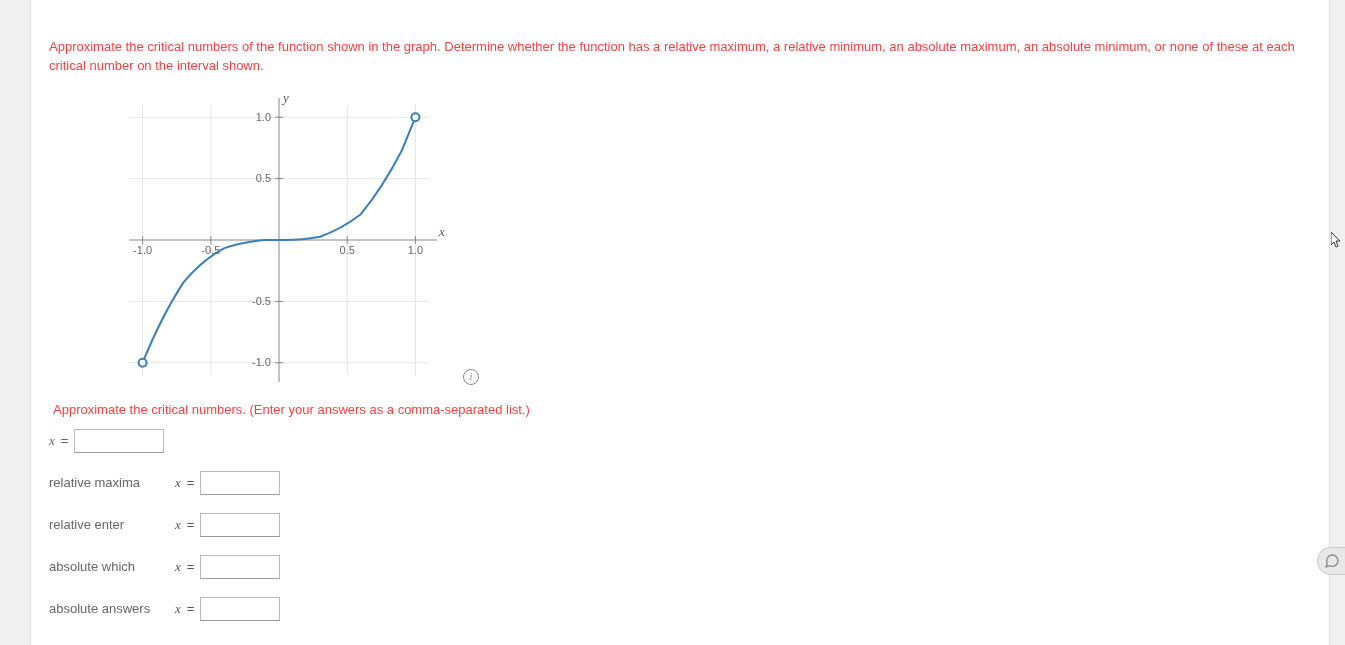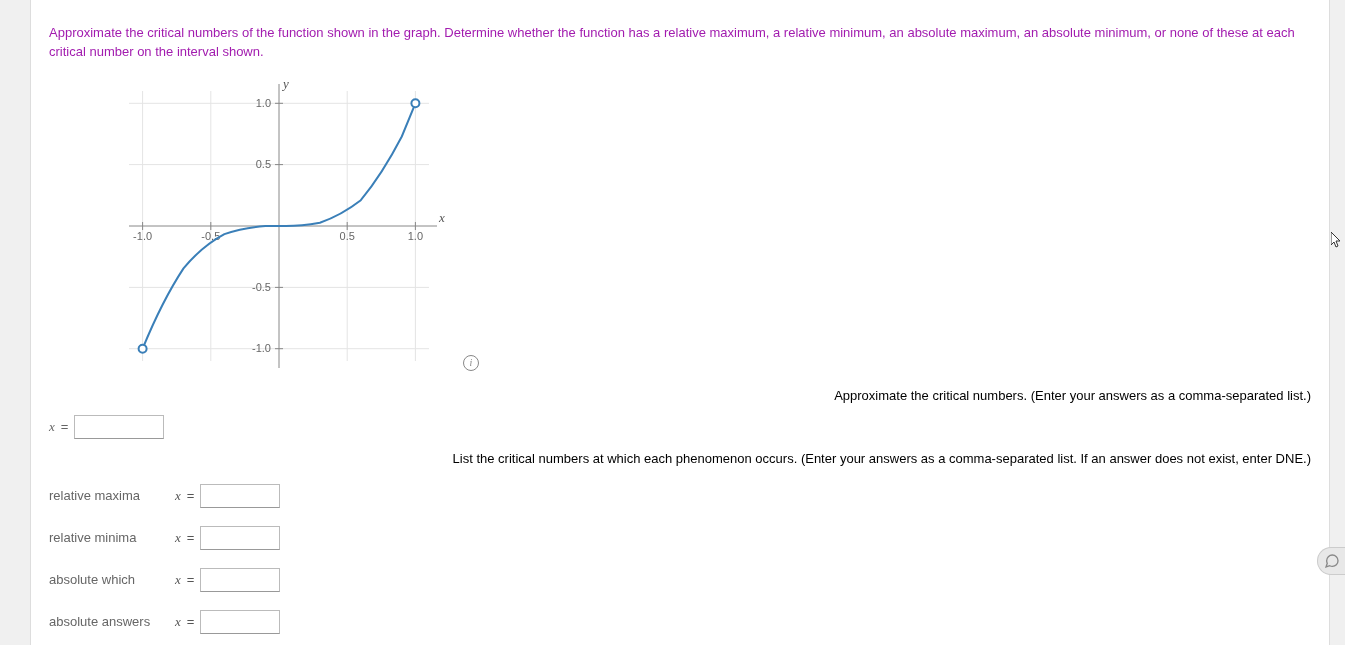--- a/index.html
+++ b/index.html
@@ -13,24 +13,24 @@
     }
     .content-wrapper {
       background: #fff;
       margin: 0 15px 0 30px;
       padding: 10px 18px 20px 18px;
       border-left: 1px solid #ddd;
       border-right: 1px solid #ddd;
       min-height: 645px;
     }
     .question-text {
-      color: #a21caf;
+      color: #ef4444;
       line-height: 1.45;
       margin-bottom: 14px;
-      margin-top: 14px;
+      margin-top: 28px;
     }
     .graph-area {
       position: relative;
       width: 340px;
       height: 300px;
       margin: 10px 0 12px 60px;
     }
     .graph-area svg { display: block; }
     .info-circle {
       position: absolute;
@@ -41,23 +41,22 @@
       border: 1px solid #888;
       border-radius: 50%;
       color: #888;
       font-size: 10px;
       line-height: 14px;
       text-align: center;
       font-style: italic;
       font-family: Georgia, serif;
     }
     .prompt-line {
-      color: #000000;
+      color: #ef4444;
       margin: 12px 0 10px 4px;
-      text-align: right;
     }
     .input-row {
       display: flex;
       align-items: center;
       margin: 12px 0;
       color: #666;
     }
     .var-label {
       font-style: italic;
       font-family: Georgia, 'Times New Roman', serif;
@@ -184,31 +183,30 @@
   </div>
 
   <p class="prompt-line">Approximate the critical numbers. (Enter your answers as a comma-separated list.)</p>
 
   <div class="input-row">
     <span class="var-label">x</span>
     <span class="eq-sign">=</span>
     <input class="answer-input" type="text" style="">
   </div>
 
-  <p class="prompt-line">List the critical numbers at which each phenomenon occurs. (Enter your answers as a comma-separated list. If an answer does not exist, enter DNE.)</p>
 
   <div class="category-row">
     <span class="category-label">relative maxima</span>
     <span class="var-label">x</span>
     <span class="eq-sign">=</span>
     <input class="answer-input" type="text" style="">
   </div>
 
   <div class="category-row">
-    <span class="category-label">relative minima</span>
+    <span class="category-label">relative enter</span>
     <span class="var-label">x</span>
     <span class="eq-sign">=</span>
     <input class="answer-input" type="text" style="">
   </div>
 
   <div class="category-row">
     <span class="category-label">absolute which</span>
     <span class="var-label">x</span>
     <span class="eq-sign">=</span>
     <input class="answer-input" type="text" style="">

